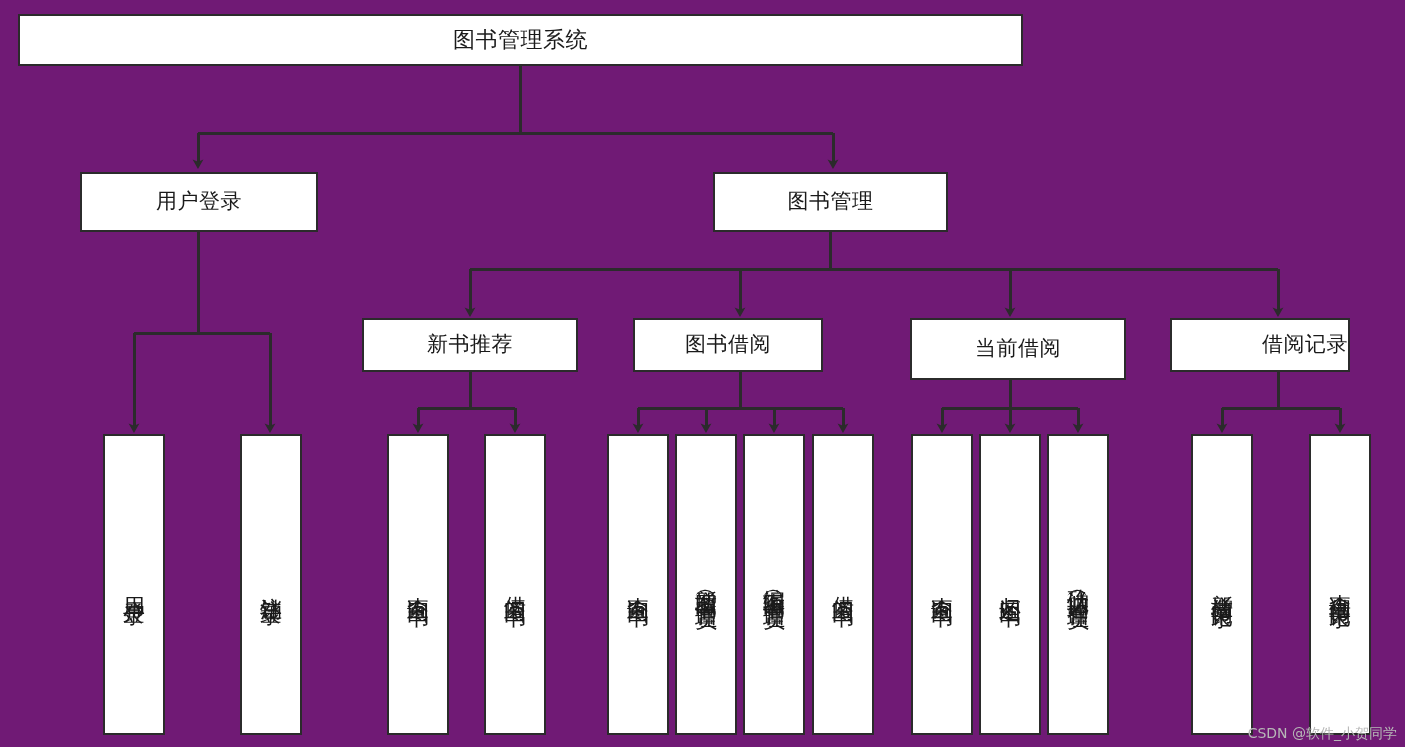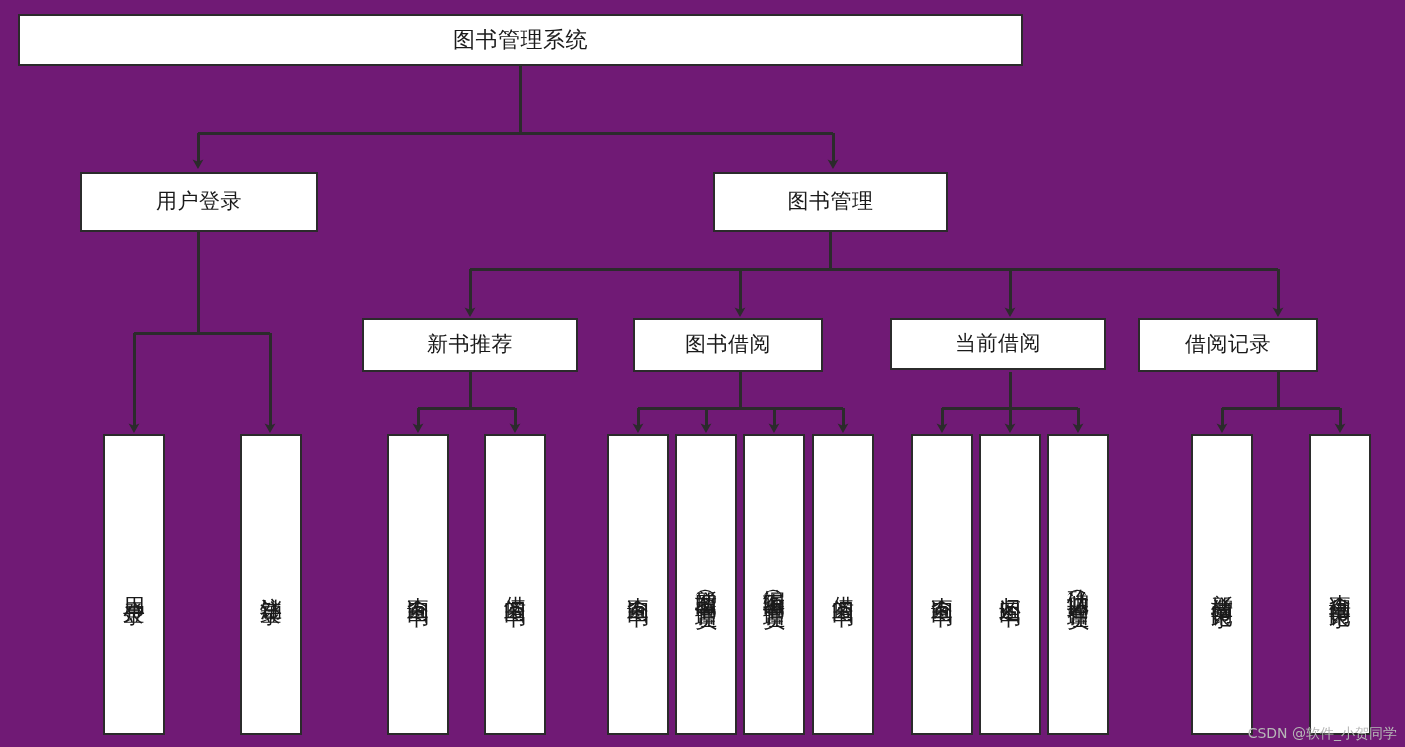--- a/index.html
+++ b/index.html
@@ -138,24 +138,24 @@
   <div class="node horiz" style="left:713px; top:172px; width:235px; height:60px;">
     <span class="label">图书管理</span>
   </div>
 
   <div class="node horiz" style="left:362px; top:318px; width:216px; height:54px;">
     <span class="label">新书推荐</span>
   </div>
   <div class="node horiz" style="left:633px; top:318px; width:190px; height:54px;">
     <span class="label">图书借阅</span>
   </div>
-  <div class="node horiz" style="left:890px; top:318px; width:216px; height:52px;">
+  <div class="node horiz" style="left:910px; top:318px; width:216px; height:62px;">
     <span class="label">当前借阅</span>
   </div>
-  <div class="node horiz" style="left:1138px; top:318px; width:180px; height:54px;">
+  <div class="node horiz" style="left:1170px; top:318px; width:180px; height:54px;justify-content:flex-end;">
     <span class="label">借阅记录</span>
   </div>
 
   <div class="node vert" style="left:103px; top:434px; width:62px; height:301px;">
     <span class="label">用户登录</span>
   </div>
   <div class="node vert" style="left:240px; top:434px; width:62px; height:301px;">
     <span class="label">注销登录</span>
   </div>
 

